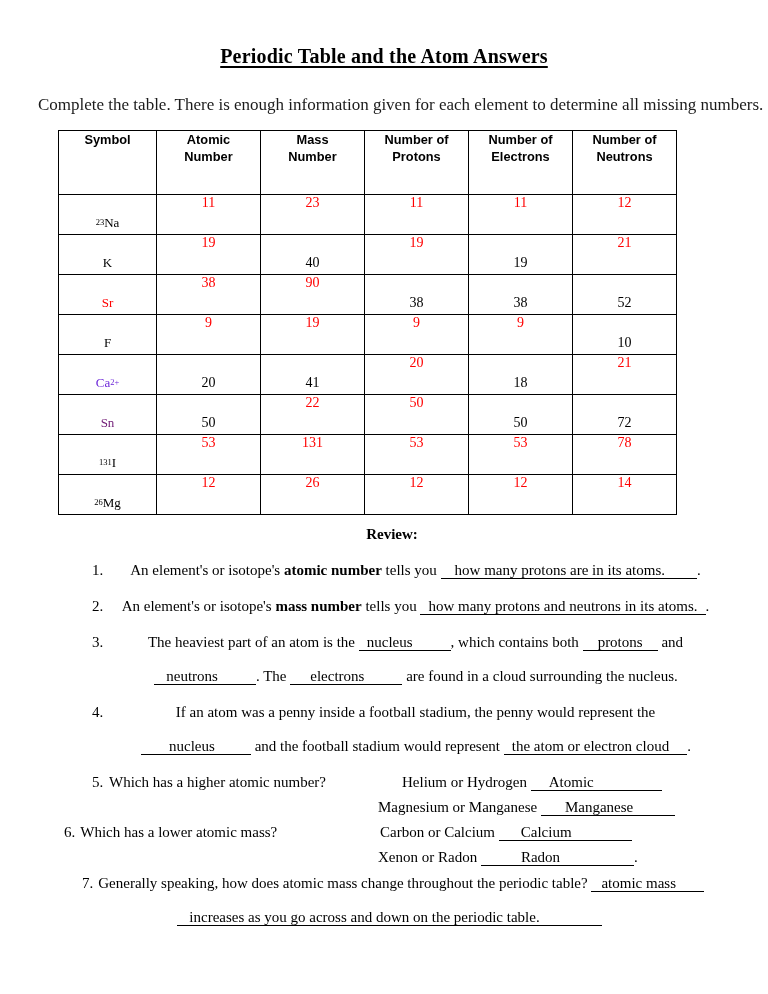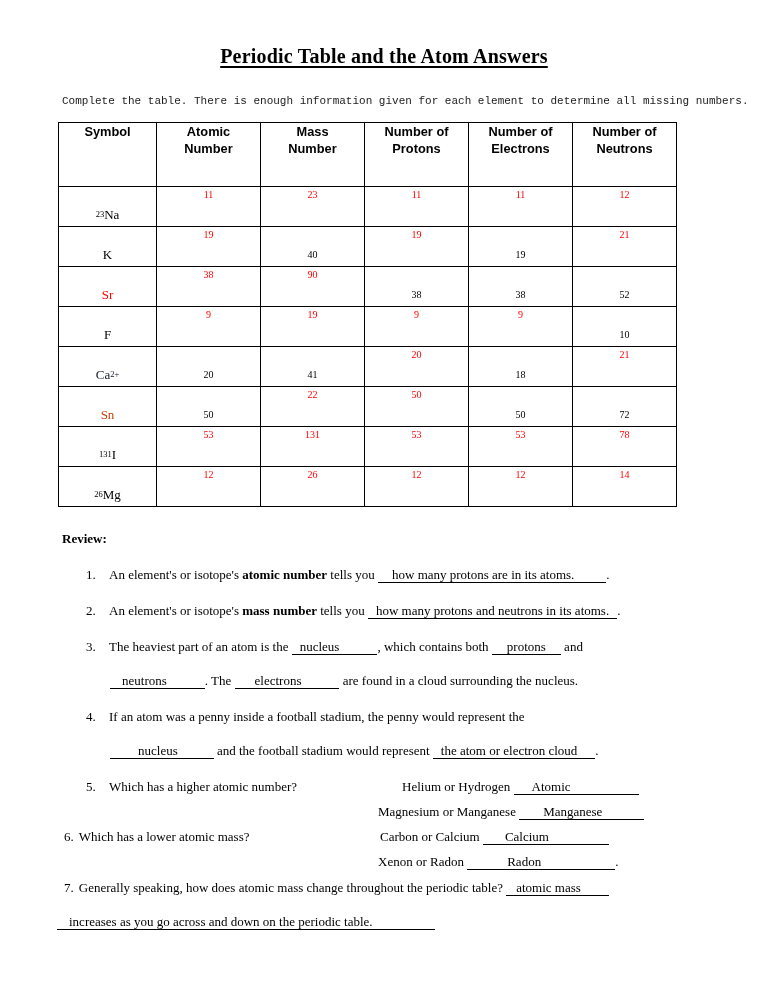--- a/index.html
+++ b/index.html
@@ -8,53 +8,53 @@
     font-family:"Liberation Serif", serif; position:relative; overflow:hidden;
   }
   
   .title {
     margin:0; padding-top:45px; text-align:center;
     font-size:20px; font-weight:bold; letter-spacing:0.2px;border-radius:12px;
   }
   .title .u { text-decoration:underline; text-decoration-thickness:2px; text-underline-offset:3px; }
   
   .instr {
-    margin:27px 0 0 62px; font-family:Liberation Mono, monospace;
-    font-size:11px; color:#1b1b1b;
+    margin:27px 0 0 38px; font-family:Liberation Serif, serif;
+    font-size:17px; color:#1b1b1b;
   }
   
   table.elements {
     border-collapse:collapse; table-layout:fixed;
     margin:15px 0 0 58px; width:619px;
     border:1.5px solid #000;
   }
   table.elements col.c0 { width:98px; }
   table.elements th, table.elements td { border:1px solid #000; padding:0; }
   table.elements th {
     font-family:"Liberation Sans", sans-serif; font-weight:bold;
     font-size:12.8px; line-height:1.3; vertical-align:top;
     height:62px; padding-top:1px; text-align:center;
   }
   table.elements th .hw { display:inline-block; max-width:66px; }
   table.elements td { height:36px; vertical-align:top; }
   .cellwrap {
     display:flex; flex-direction:column; justify-content:space-between;
-    height:36px; text-align:center; font-size:10px;
+    height:36px; text-align:center; font-size:14px;
   }
   .cellwrap .ln { display:block; min-height:16px; line-height:16px; }
   .ans { color:var(--ans,#ff0000); }
   .giv { color:#000; }
   .symwrap {
     display:flex; align-items:flex-end; justify-content:center;
     height:36px; padding-bottom:3px; font-size:13px;
   }
   .symwrap sup, .symwrap .isotope { font-size:8.5px; position:relative; top:-4px; }
   .symwrap .chg { font-size:8.5px; position:relative; top:-4px; }
   
-  .review { margin:22px 0 0 62px; width:660px; font-size:13px; line-height:20px; }
+  .review { margin:9px 0 0 62px; width:660px; font-size:15px; line-height:20px;text-align:center; }
   .rhead { font-weight:bold; }
   .item { display:flex; margin-top:16px; }
   .item .num { width:23px; flex-shrink:0; }
   .item .body { flex:1; }
   .indent { padding-left:24px; }
   .cont { padding-left:48px; margin-top:14px; }
   .blank { border-bottom:1.2px solid #000; white-space:nowrap; }
   b.kw { font-weight:bold; }
   .tworow { display:flex; margin-top:5px; }
   .tworow .leftcol { width:316px; flex-shrink:0; display:flex; }
@@ -245,21 +245,21 @@
           </td>
         <td>
             <div class="cellwrap">
               <span class="ln ans"></span>
               <span class="ln giv">10</span>
             </div>
           </td>
       </tr>
       <tr>
         <td>
-            <div class="symwrap" style="color: #0f172a;">
+            <div class="symwrap" style="color: #6d28d9;">
               <span class="isotope"></span>
               <span>Ca</span>
               <span class="chg">2+</span>
             </div>
           </td>
         <td>
             <div class="cellwrap">
               <span class="ln ans"></span>
               <span class="ln giv">20</span>
             </div>
@@ -284,21 +284,21 @@
           </td>
         <td>
             <div class="cellwrap">
               <span class="ln ans">21</span>
               <span class="ln giv"></span>
             </div>
           </td>
       </tr>
       <tr>
         <td>
-            <div class="symwrap" style="color: #c2410c;">
+            <div class="symwrap" style="color: #701a75;">
               <span class="isotope"></span>
               <span>Sn</span>
               <span class="chg"></span>
             </div>
           </td>
         <td>
             <div class="cellwrap">
               <span class="ln ans"></span>
               <span class="ln giv">50</span>
             </div>

